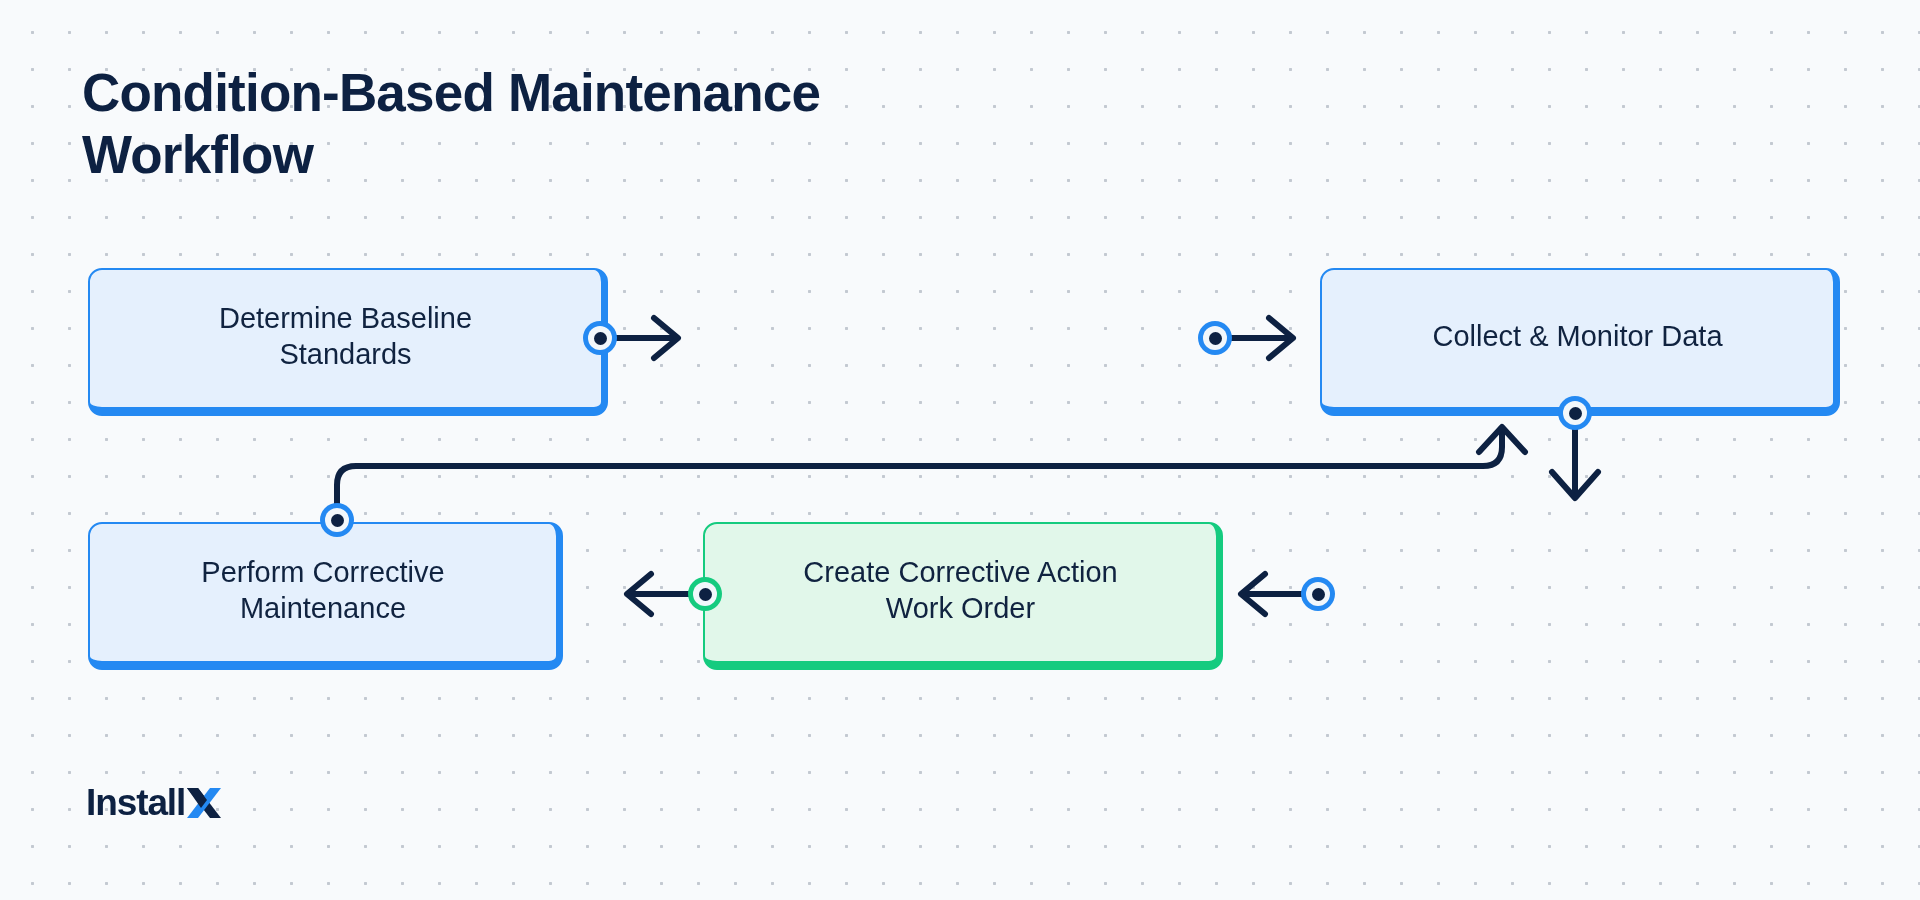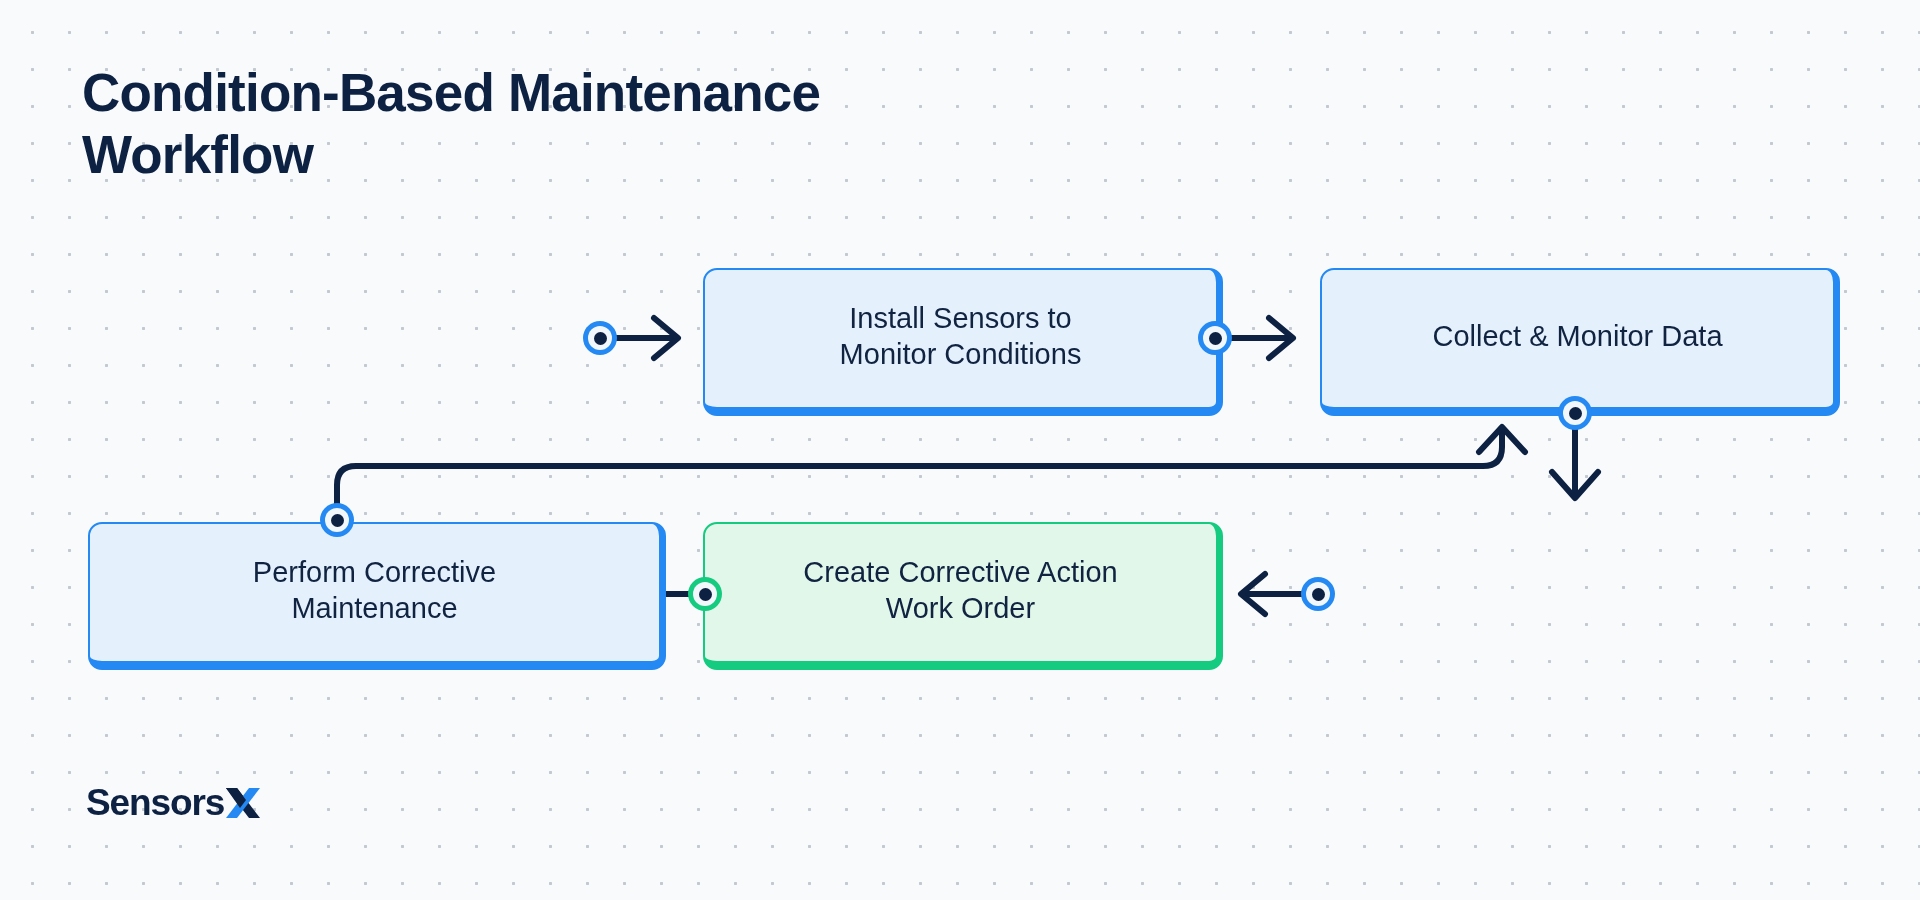--- a/index.html
+++ b/index.html
@@ -165,37 +165,37 @@
       <line x1="705" y1="594" x2="629" y2="594"></line>
       <path d="M 651 574 L 627 594 L 651 614" stroke-linecap="round" stroke-linejoin="round"></path>
     </g>
 
     <g>
       <path d="M 337 520 L 337 485 Q 337 466 356 466 L 1483 466 Q 1502 466 1502 447 L 1502 430" stroke-linecap="round"></path>
       <path d="M 1479 452 L 1502 427 L 1525 452" stroke-linecap="round" stroke-linejoin="round"></path>
     </g>
   </svg>
 
-
-  <div class="node blue" style="left:703px; top:268px; width:520px; height:148px;">
-    <span>Install Sensors to
-Monitor Conditions</span>
-  </div>
+  <div class="node blue" style="left:88px; top:268px; width:520px; height:148px;">
+    <span>Determine Baseline
+Standards</span>
+  </div>
+
 
   <div class="node blue" style="left:1320px; top:268px; width:520px; height:148px;justify-content:center;">
     <span>Collect &amp; Monitor Data</span>
   </div>
 
 
   <div class="node green" style="left:703px; top:522px; width:520px; height:148px;">
     <span>Create Corrective Action
 Work Order</span>
   </div>
 
-  <div class="node blue" style="left:88px; top:522px; width:578px; height:148px;">
+  <div class="node blue" style="left:88px; top:522px; width:475px; height:148px;">
     <span>Perform Corrective
 Maintenance</span>
   </div>
 
   <div class="dot" style="left:583px; top:321px;">
     <span class="inner-ring">
       <span class="core"></span>
     </span>
   </div>
 
@@ -223,21 +223,21 @@
     </span>
   </div>
 
   <div class="dot" style="left:320px; top:503px;">
     <span class="inner-ring">
       <span class="core"></span>
     </span>
   </div>
 
   <div id="logo">
-    <span>Sensors</span>
+    <span>Install</span>
     <span class="x-mark">
       <svg width="34" height="34" viewBox="0 0 34 34" aria-hidden="true">
         <polygon points="0,2 11,2 34,32 23,32" fill="#0d2142"></polygon>
         <polygon points="23,2 34,2 11,32 0,32" fill="#2489f2"></polygon>
         <polygon points="0,2 11,2 20,14 14,22" fill="#0d2142"></polygon>
       </svg>
     </span>
   </div>
 
 

